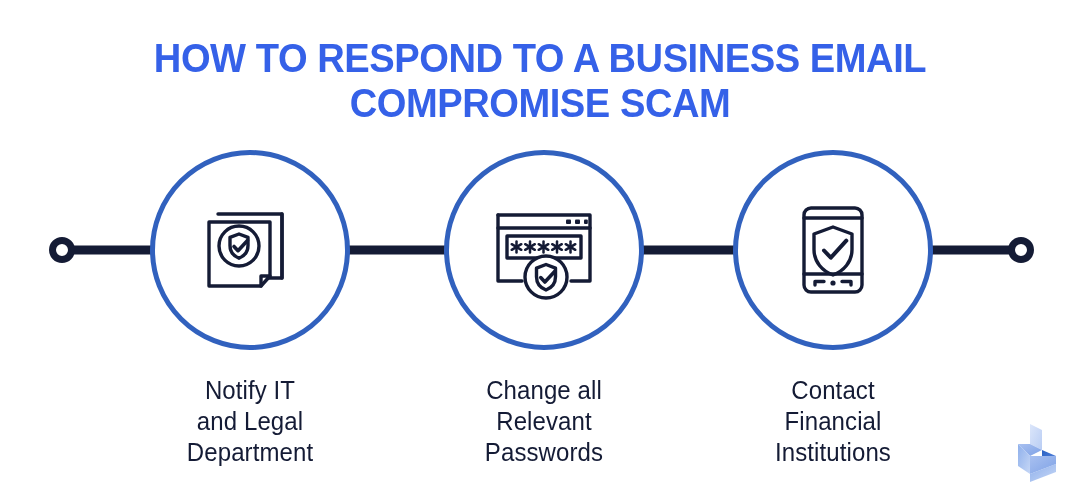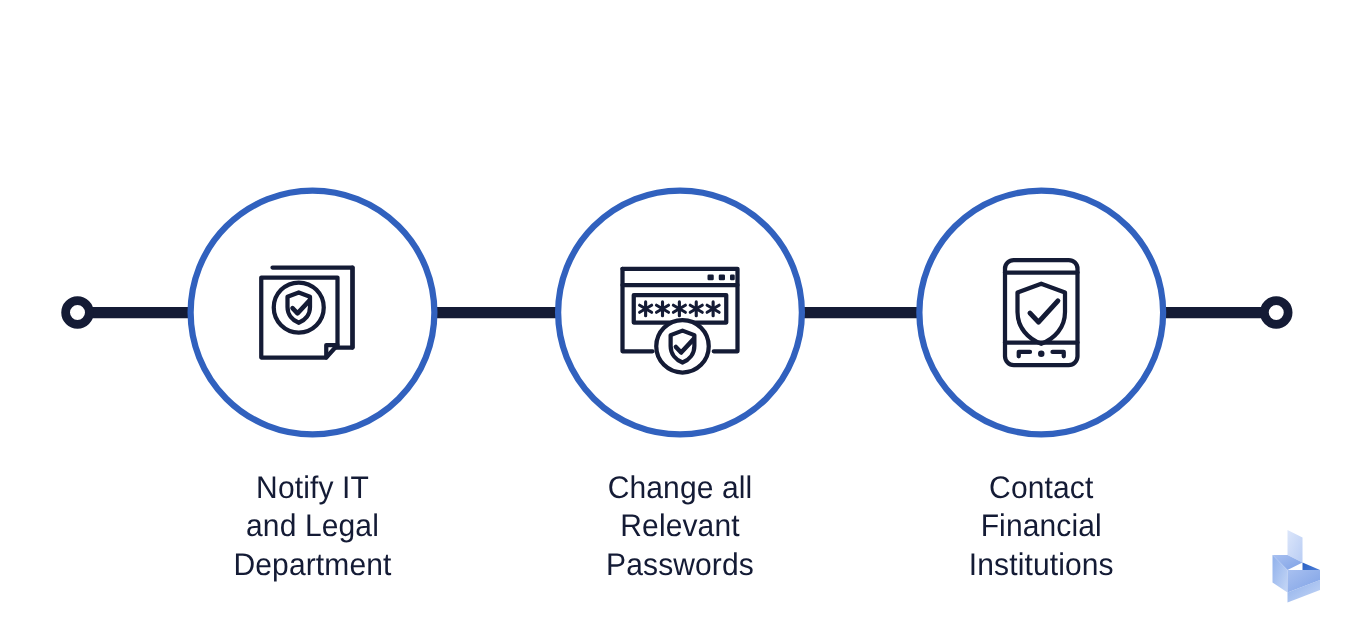--- a/index.html
+++ b/index.html
@@ -113,20 +113,24 @@
     width: 52px;
     height: 64px;
   }
   .logo svg { display: block; width: 100%; height: 100%; }
 </style>
 </head>
 <body>
 
 <div id="infographic">
 
+  <div class="title-block">
+    <div class="title-line">HOW TO RESPOND TO A BUSINESS EMAIL</div>
+    <div class="title-line">COMPROMISE SCAM</div>
+  </div>
 
   <div class="timeline">
     <svg width="1080" height="500" viewBox="0 0 1080 500" xmlns="http://www.w3.org/2000/svg">
 
       <g stroke="#141b35" stroke-width="9" stroke-linecap="butt">
         <line x1="66" y1="250" x2="152" y2="250"></line>
         <line x1="348" y1="250" x2="446" y2="250"></line>
         <line x1="642" y1="250" x2="735" y2="250"></line>
         <line x1="931" y1="250" x2="1017" y2="250"></line>
       </g>

